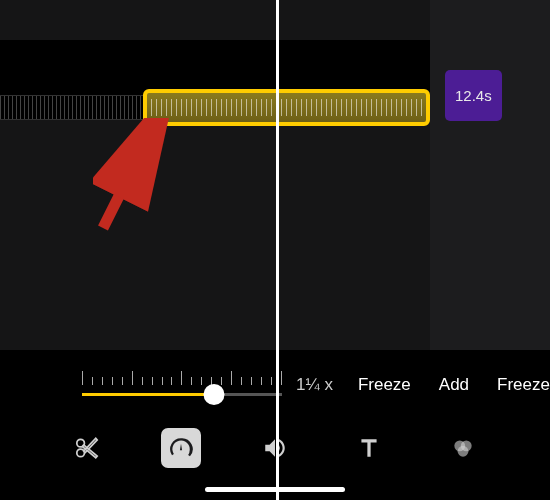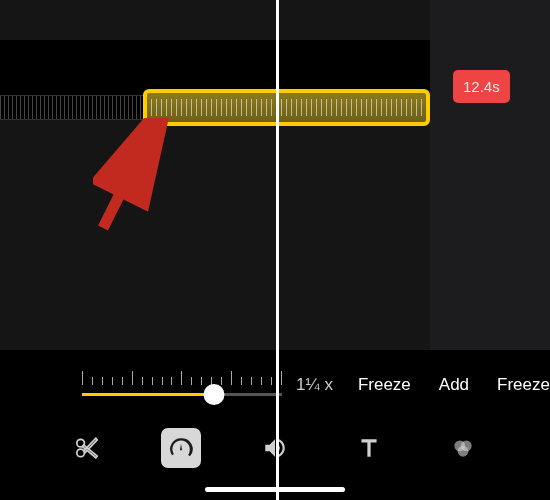--- a/index.html
+++ b/index.html
@@ -69,26 +69,25 @@
       left: 276px;
       width: 3px;
       height: 500px;
       background: #fff;
       z-index: 5;
     }
     .duration-badge {
       position: absolute;
       top: 70px;
       left: 445px;
-      background: #ef4444;
+      background: #4c1d95;
       color: #e8e8e8;
-      padding: 8px 10px;
+      padding: 17px 10px;
       border-radius: 5px;
       font-size: 15px;
-      margin-left: 8px;
     }
     .arrow {
       position: absolute;
       top: 118px;
       left: 93px;
       width: 90px;
       height: 120px;
       z-index: 6;
       pointer-events: none;
     }

